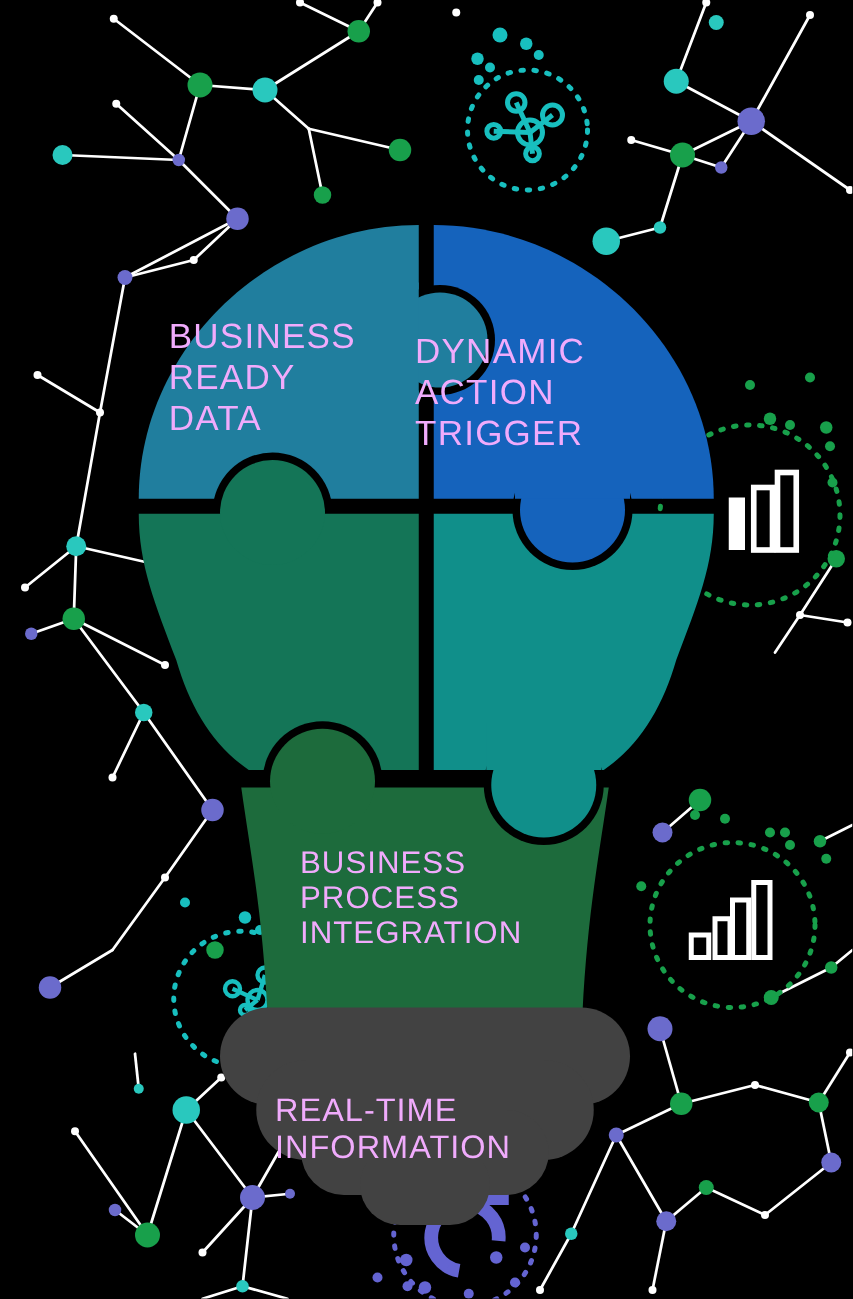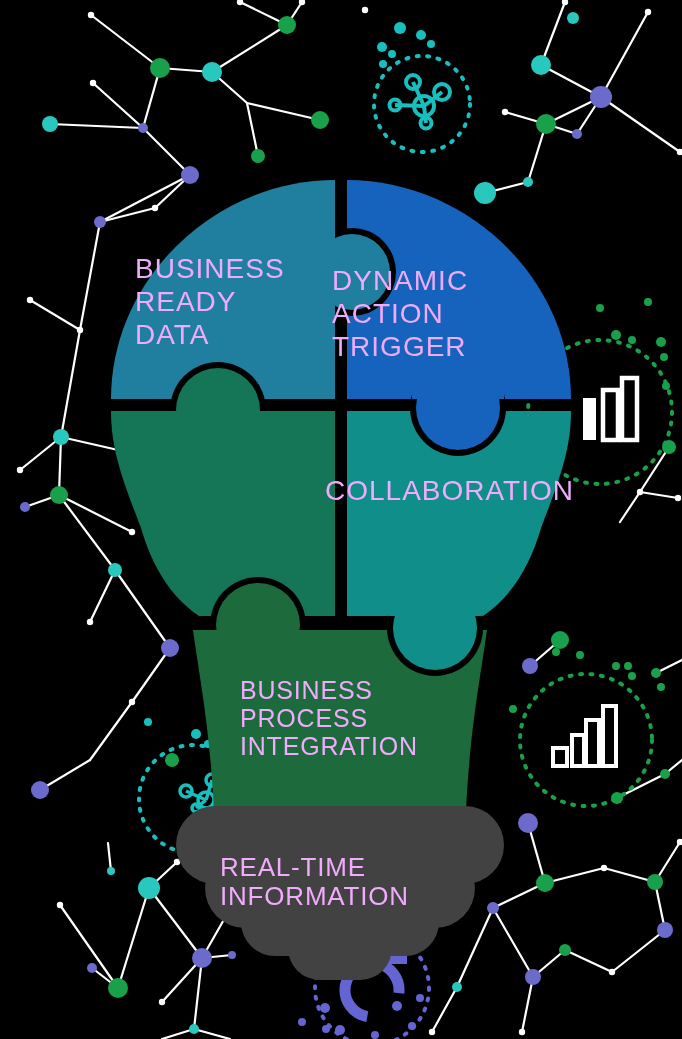--- a/index.html
+++ b/index.html
@@ -2,21 +2,21 @@
 <html style="--c-background: #000000; --c-network_line: #FFFFFF; --c-node_green: #18A04B; --c-node_teal: #29C8BE; --c-node_purple: #6B6BCC; --c-icon_teal: #18BFBF; --c-icon_green: #18A04B; --c-icon_purple: #6464D2; --c-icon_white: #FFFFFF; --c-gap_black: #000000; --c-label_text: #FFFFFF;"><head>
 <meta charset="utf-8">
 <style>
   html,body{margin:0;padding:0;background:#000;}
   #stage{position:relative;width:682px;height:1039px;background:var(--c-background,#000);
          overflow:hidden;font-family:"Liberation Sans", sans-serif;}
   #stage svg{position:absolute;left:0;top:0;}
   .label{position:absolute;color:#f0abfc;white-space:pre-line;
          letter-spacing:1px;line-height:33px;font-size:28px;font-weight:400;}
   .label.small{font-size:25px;line-height:28px;letter-spacing:0.8px;}
-  .label.mid{font-size:26px;line-height:29px;letter-spacing:0.8px;}
+  .label.mid{font-size:26px;line-height:29px;letter-spacing:0.8px;margin-top:21px;}
   .net-line{stroke:var(--c-network_line,#fff);stroke-width:2.2;stroke-linecap:round;}
   .dotted{fill:none;stroke-linecap:round;stroke-width:4;stroke-dasharray:2 8.5;}
 </style>
 </head>
 <body>
 
 <div id="stage">
 
 <svg width="682" height="1039" viewBox="0 0 682 1039">
 
@@ -298,19 +298,18 @@
     <rect x="288" y="916" width="104" height="64" rx="32" fill="#424242"></rect>
   </g>
 </svg>
 
 <div class="label" style="left:135px;top:252px;width:240px;">BUSINESS
 READY
 DATA</div>
 <div class="label" style="left:332px;top:264px;width:240px;">DYNAMIC
 ACTION
 TRIGGER</div>
-<div class="label" style="left:325px;top:474px;width:260px;">COLLABORATION</div>
 <div class="label small" style="left:240px;top:676px;width:200px;">BUSINESS
 PROCESS
 INTEGRATION</div>
 <div class="label mid" style="left:220px;top:853px;width:240px;">REAL-TIME
 INFORMATION</div>
 </div>
 
 </body></html>

